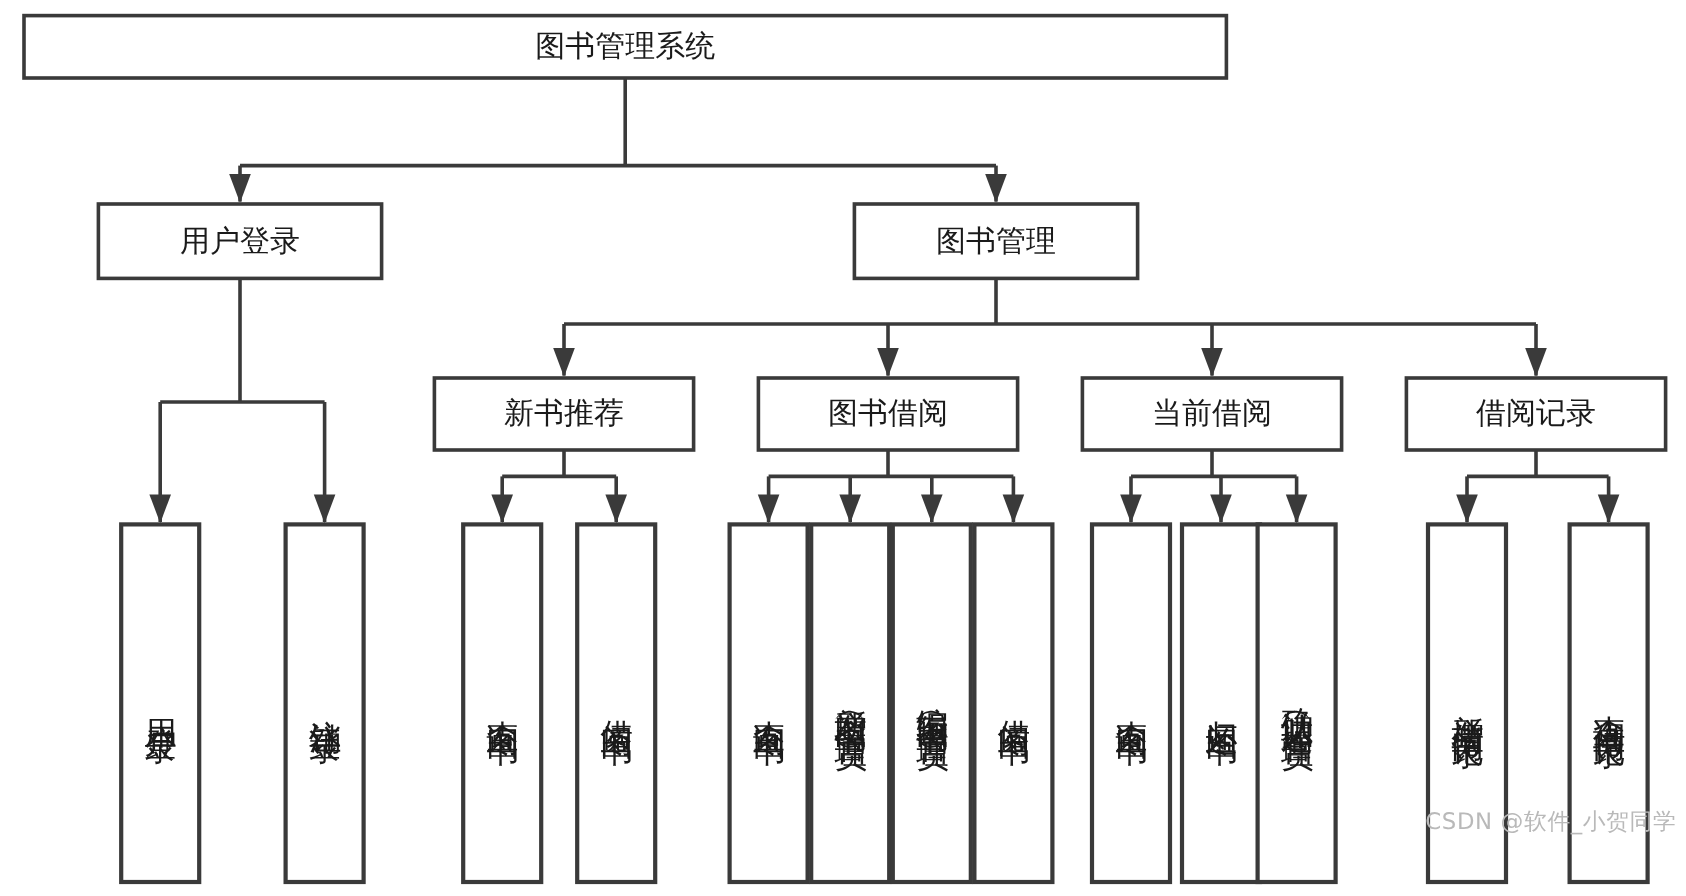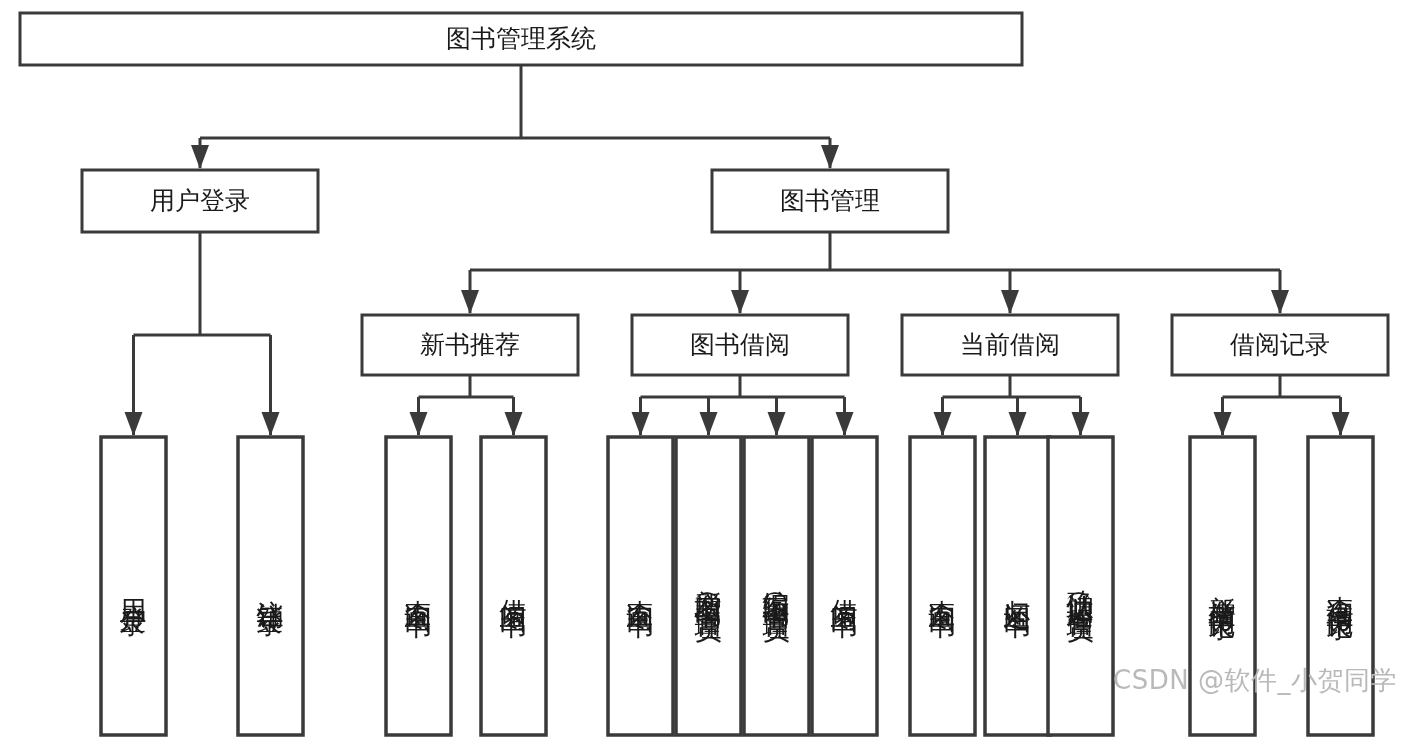--- a/index.html
+++ b/index.html
@@ -70,21 +70,21 @@
     letter-spacing: 4px;
     color: #1a1a1a;
     white-space: nowrap;
     text-align: center;
   }
   .watermark {
     position: absolute;
     right: 8px;
     bottom: 4px;
     font-family: "DejaVu Sans", "Liberation Sans", sans-serif;
-    font-size: 26px;
+    font-size: 19px;
     color: #b9b9b9;
     white-space: nowrap;
     letter-spacing: 0.5px;
   }
 </style>
 </head>
 <body>
 
 <div id="diagram-root">
   <svg class="flow" viewBox="0 0 1405 747" xmlns="http://www.w3.org/2000/svg">

